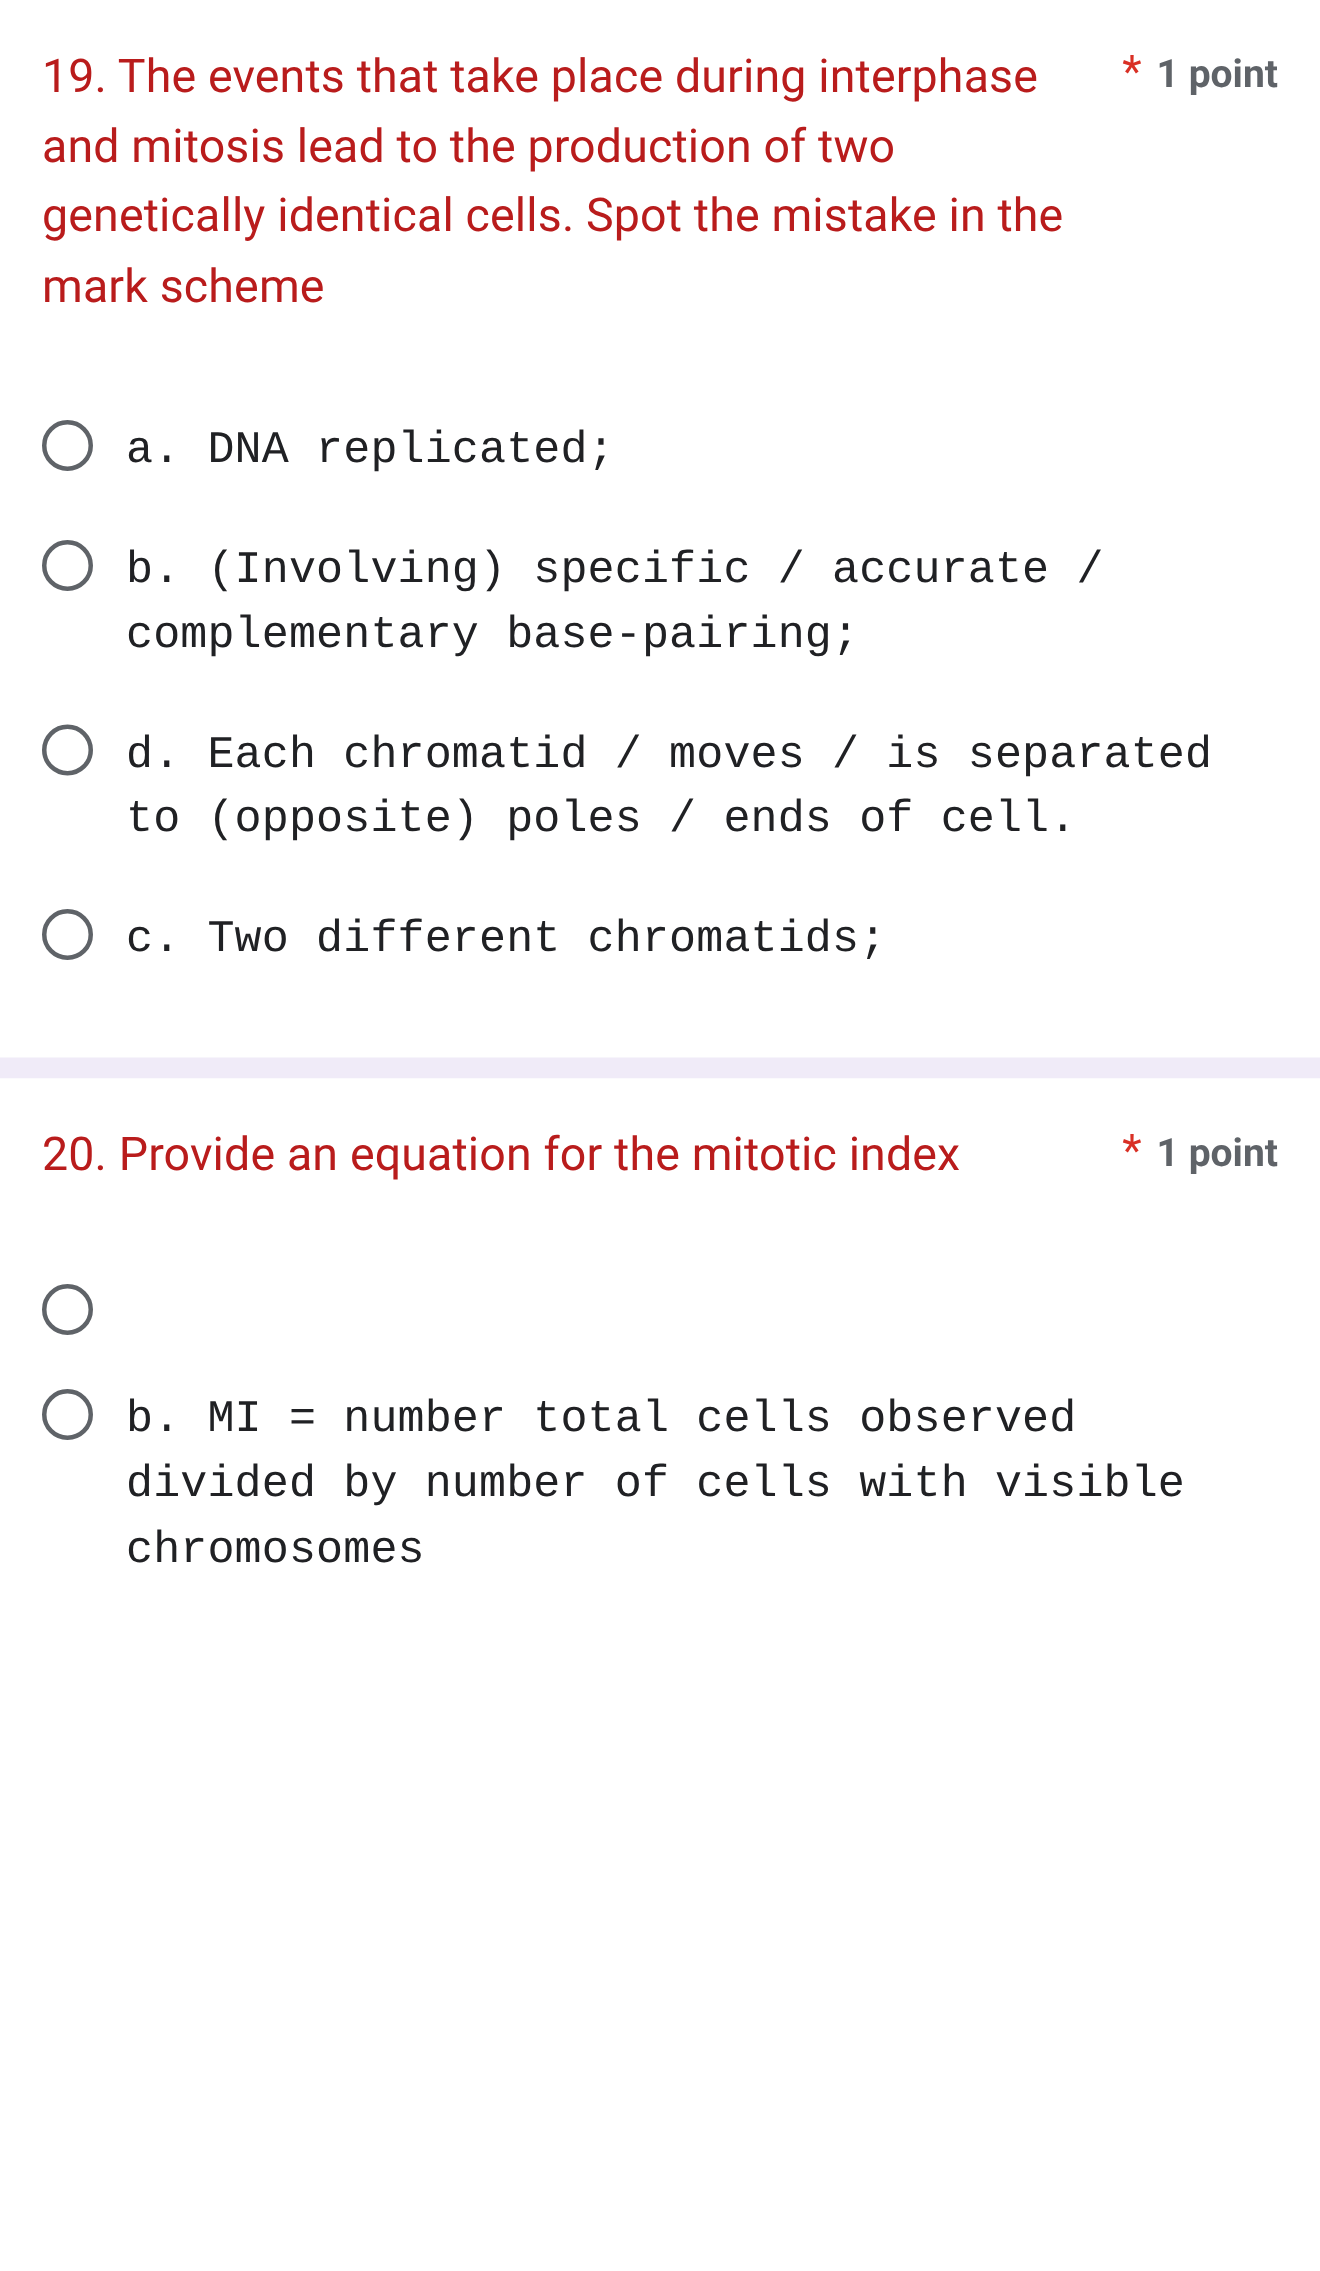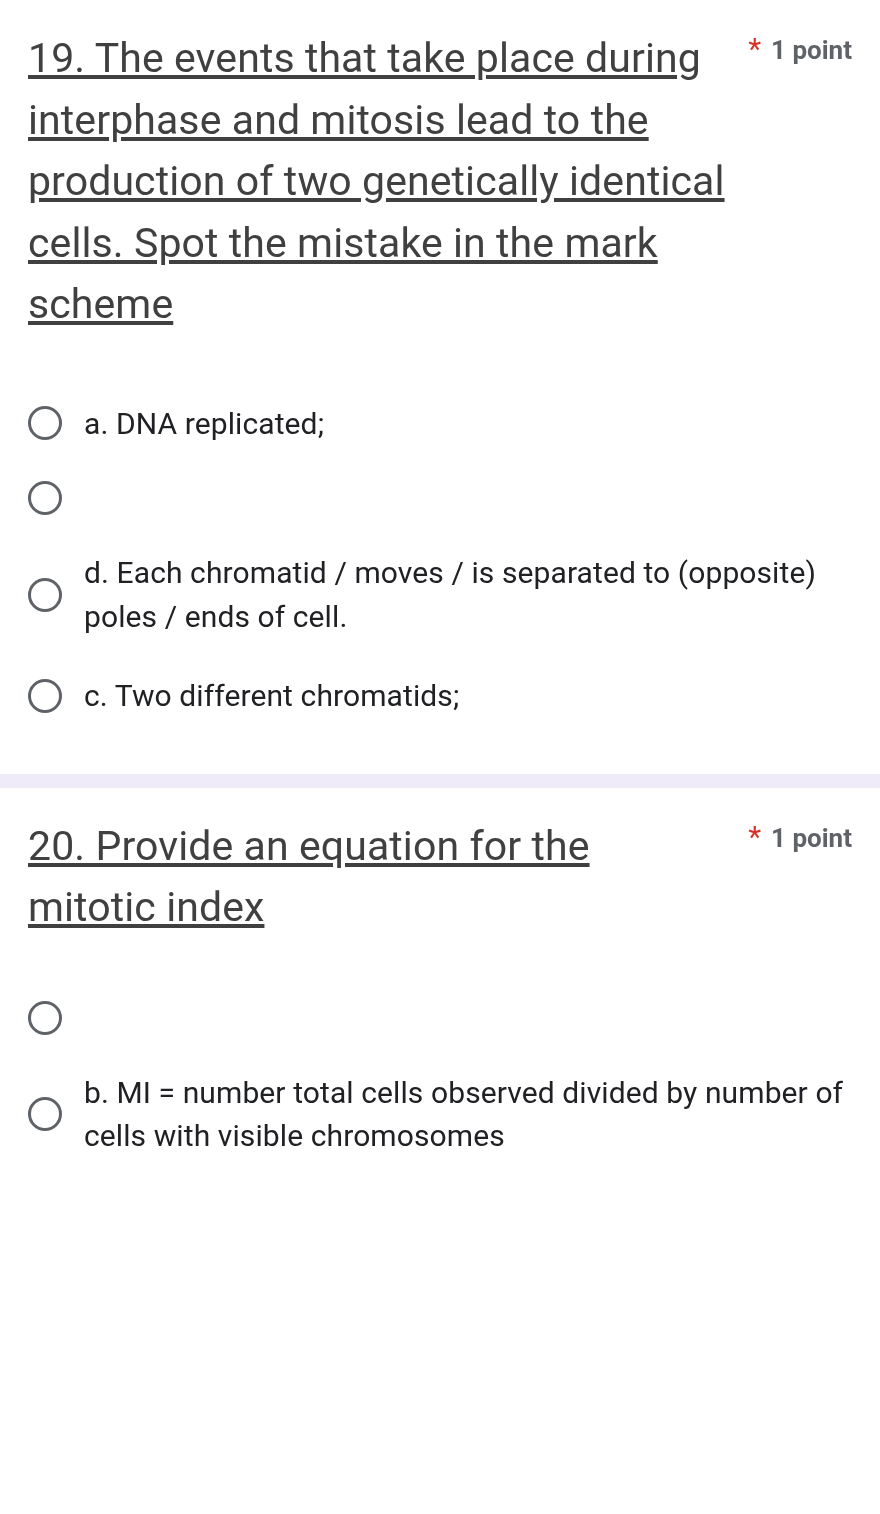--- a/index.html
+++ b/index.html
@@ -18,26 +18,25 @@
     background: #f0ebf8;
     width: 100%;
   }
   .q-header {
     display: flex;
     align-items: flex-start;
     justify-content: space-between;
     margin-bottom: 48px;
   }
   .q-title {
-    font-size: 41px;
+    font-size: 31px;
     line-height: 1.5;
-    color: #404040;
+    color: #b91c1c;
     letter-spacing: 0.1px;
     flex: 1;
-    text-decoration: underline;
   }
   .points-wrap {
     display: flex;
     align-items: baseline;
     padding-left: 14px;
     white-space: nowrap;
     padding-top: 6px;
   }
   .asterisk {
     color: #d93025;
@@ -45,23 +44,23 @@
     line-height: 1;
     margin-right: 10px;
   }
   .points {
     color: #5f6368;
     font-size: 26px;
     font-weight: bold;
   }
   .option {
     display: flex;
-    align-items: center;
     gap: 22px;
     padding: 18px 0;
+    font-family: Liberation Mono, monospace;
   }
   .radio {
     width: 34px;
     height: 34px;
     min-width: 34px;
     min-height: 34px;
     border: 3px solid #5f6368;
     border-radius: 50%;
     background: #fff;
   }
@@ -84,20 +83,21 @@
       <span class="points">1 point</span>
     </div>
   </div>
 
   <div class="option">
     <div class="radio"></div>
     <div class="option-text">a. DNA replicated;</div>
   </div>
   <div class="option">
     <div class="radio"></div>
+    <div class="option-text">b. (Involving) specific / accurate / complementary base-pairing;</div>
   </div>
   <div class="option">
     <div class="radio"></div>
     <div class="option-text">d. Each chromatid / moves / is separated to (opposite) poles / ends of cell.</div>
   </div>
   <div class="option">
     <div class="radio"></div>
     <div class="option-text">c. Two different  chromatids;</div>
   </div>
 </div>

